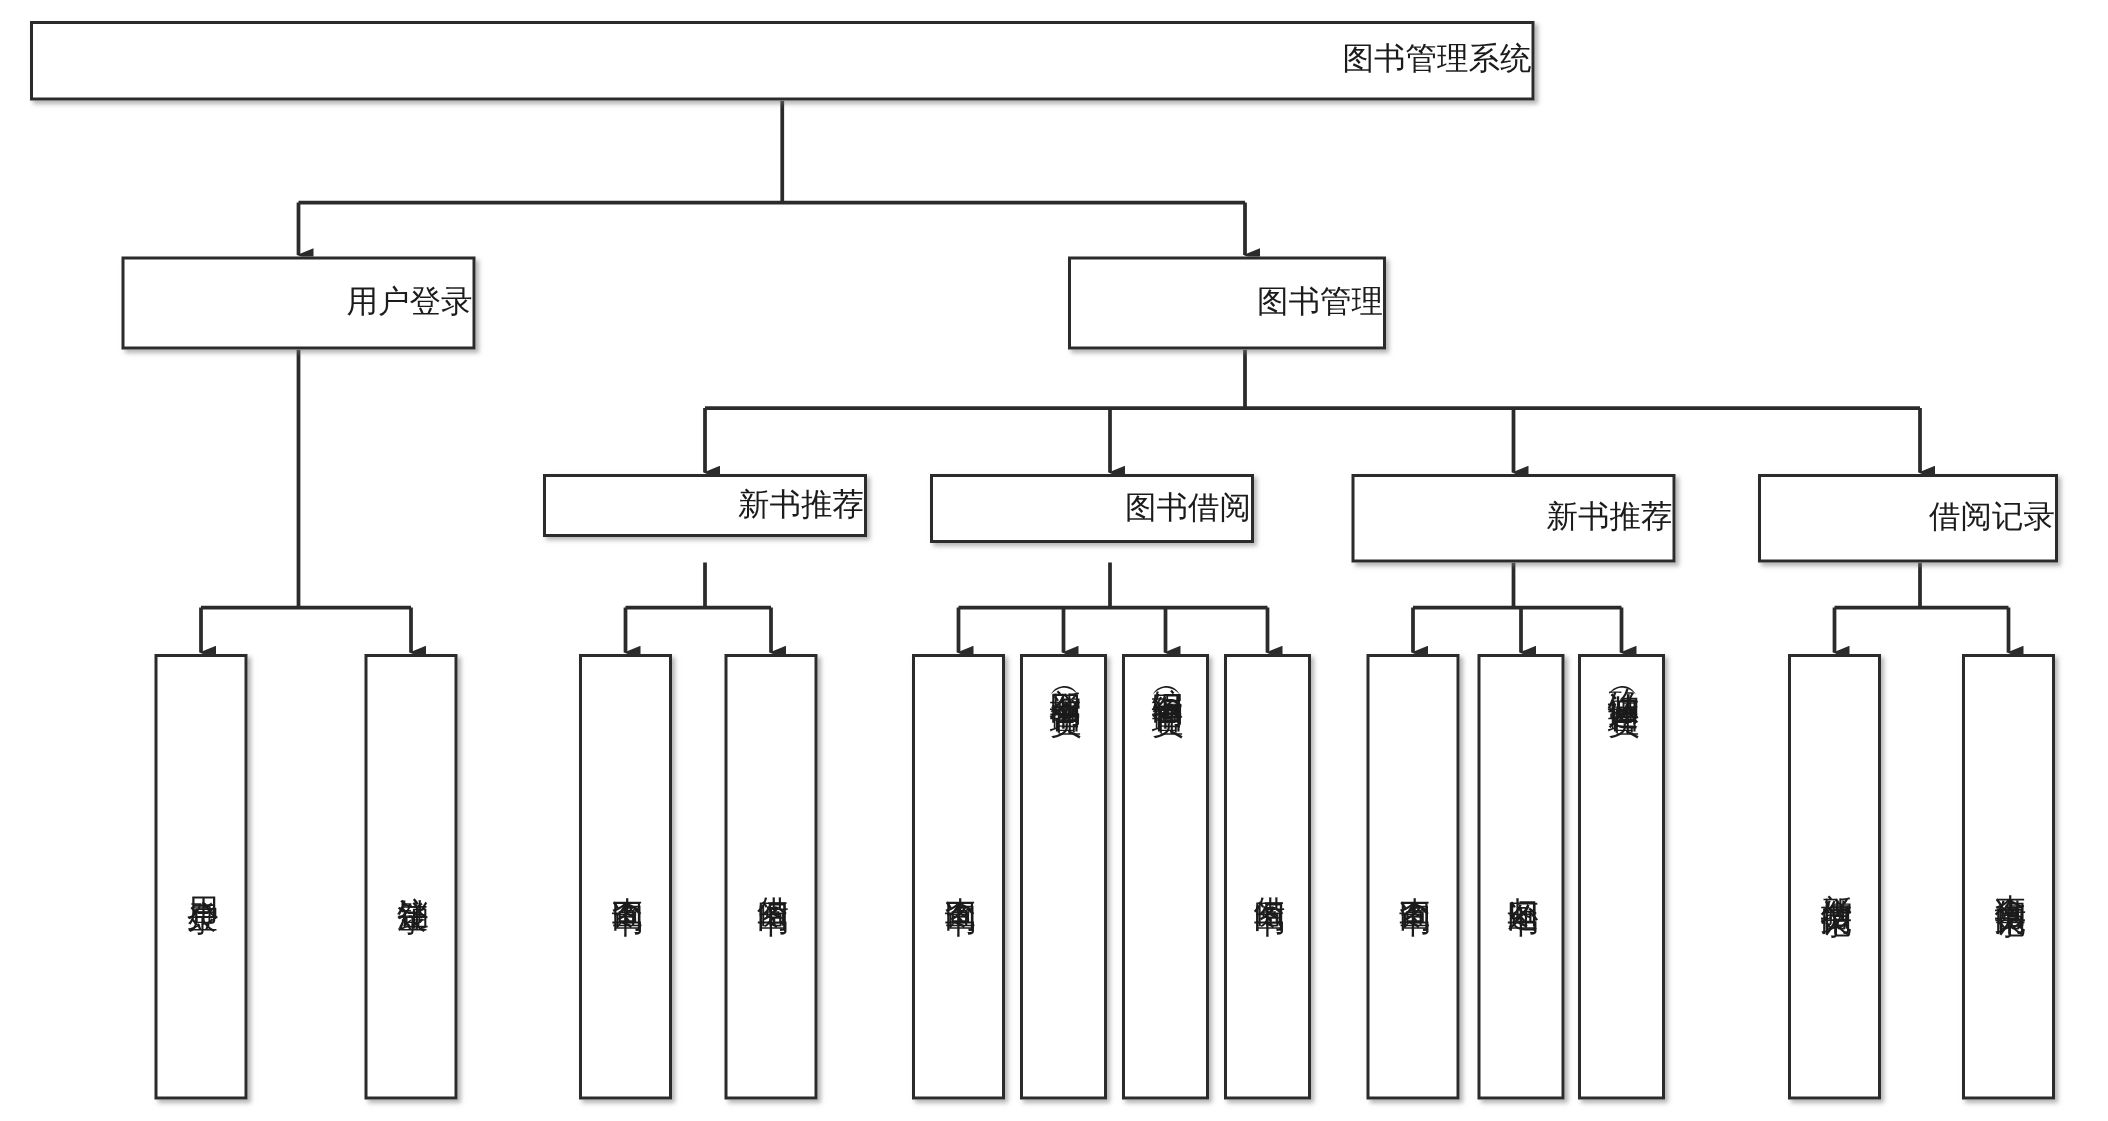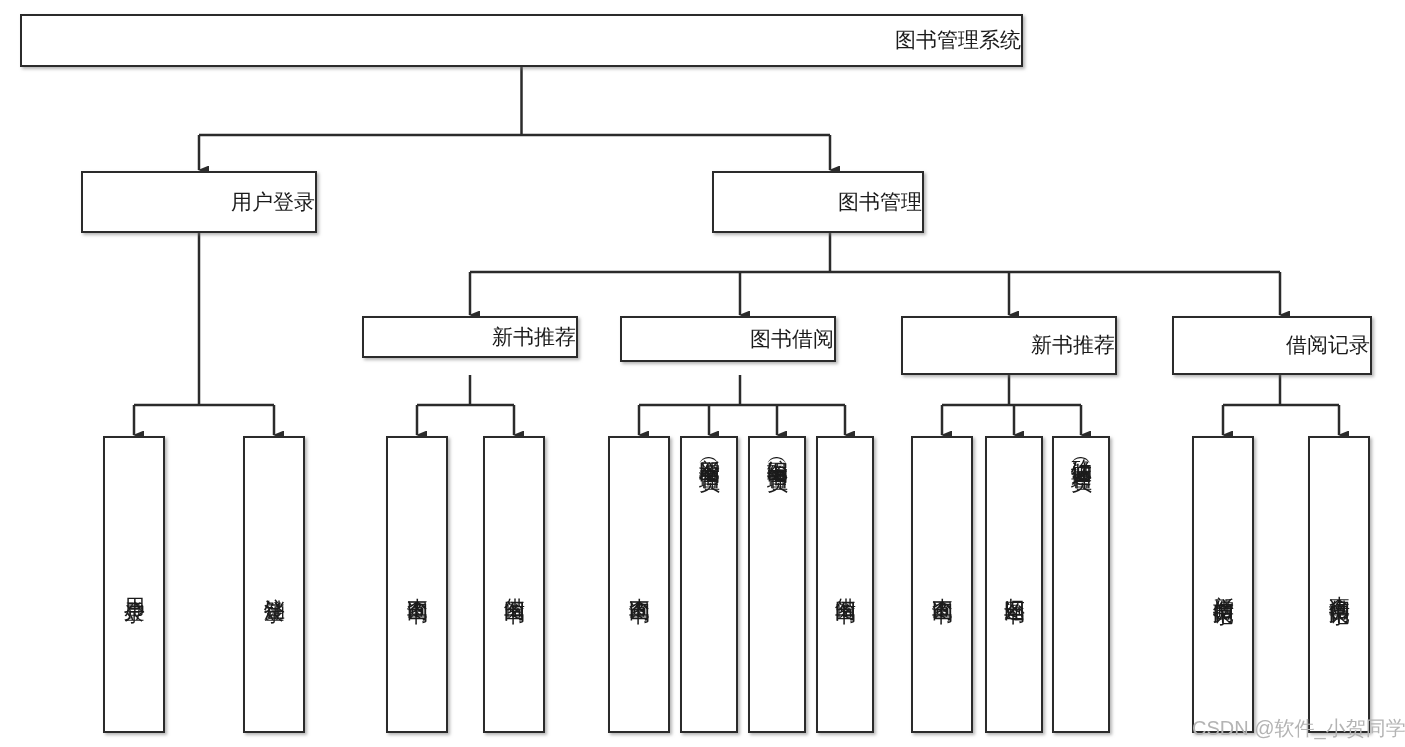--- a/index.html
+++ b/index.html
@@ -182,14 +182,13 @@
         <span class="node-label">确认归还（管理员）</span>
       </div>
       <div class="node-box node-vertical vcenter" style="left: 1192px; top: 436px; width: 62px; height: 297px;">
         <span class="node-label">新增借阅记录</span>
       </div>
       <div class="node-box node-vertical vcenter" style="left: 1308px; top: 436px; width: 62px; height: 297px;">
         <span class="node-label">查询借阅记录</span>
       </div>
     </div>
 
-  <div class="watermark" style="left: 1192px; top: 715px;">CSDN @软件_小贺同学</div>
 </div>
 
 </body></html>

